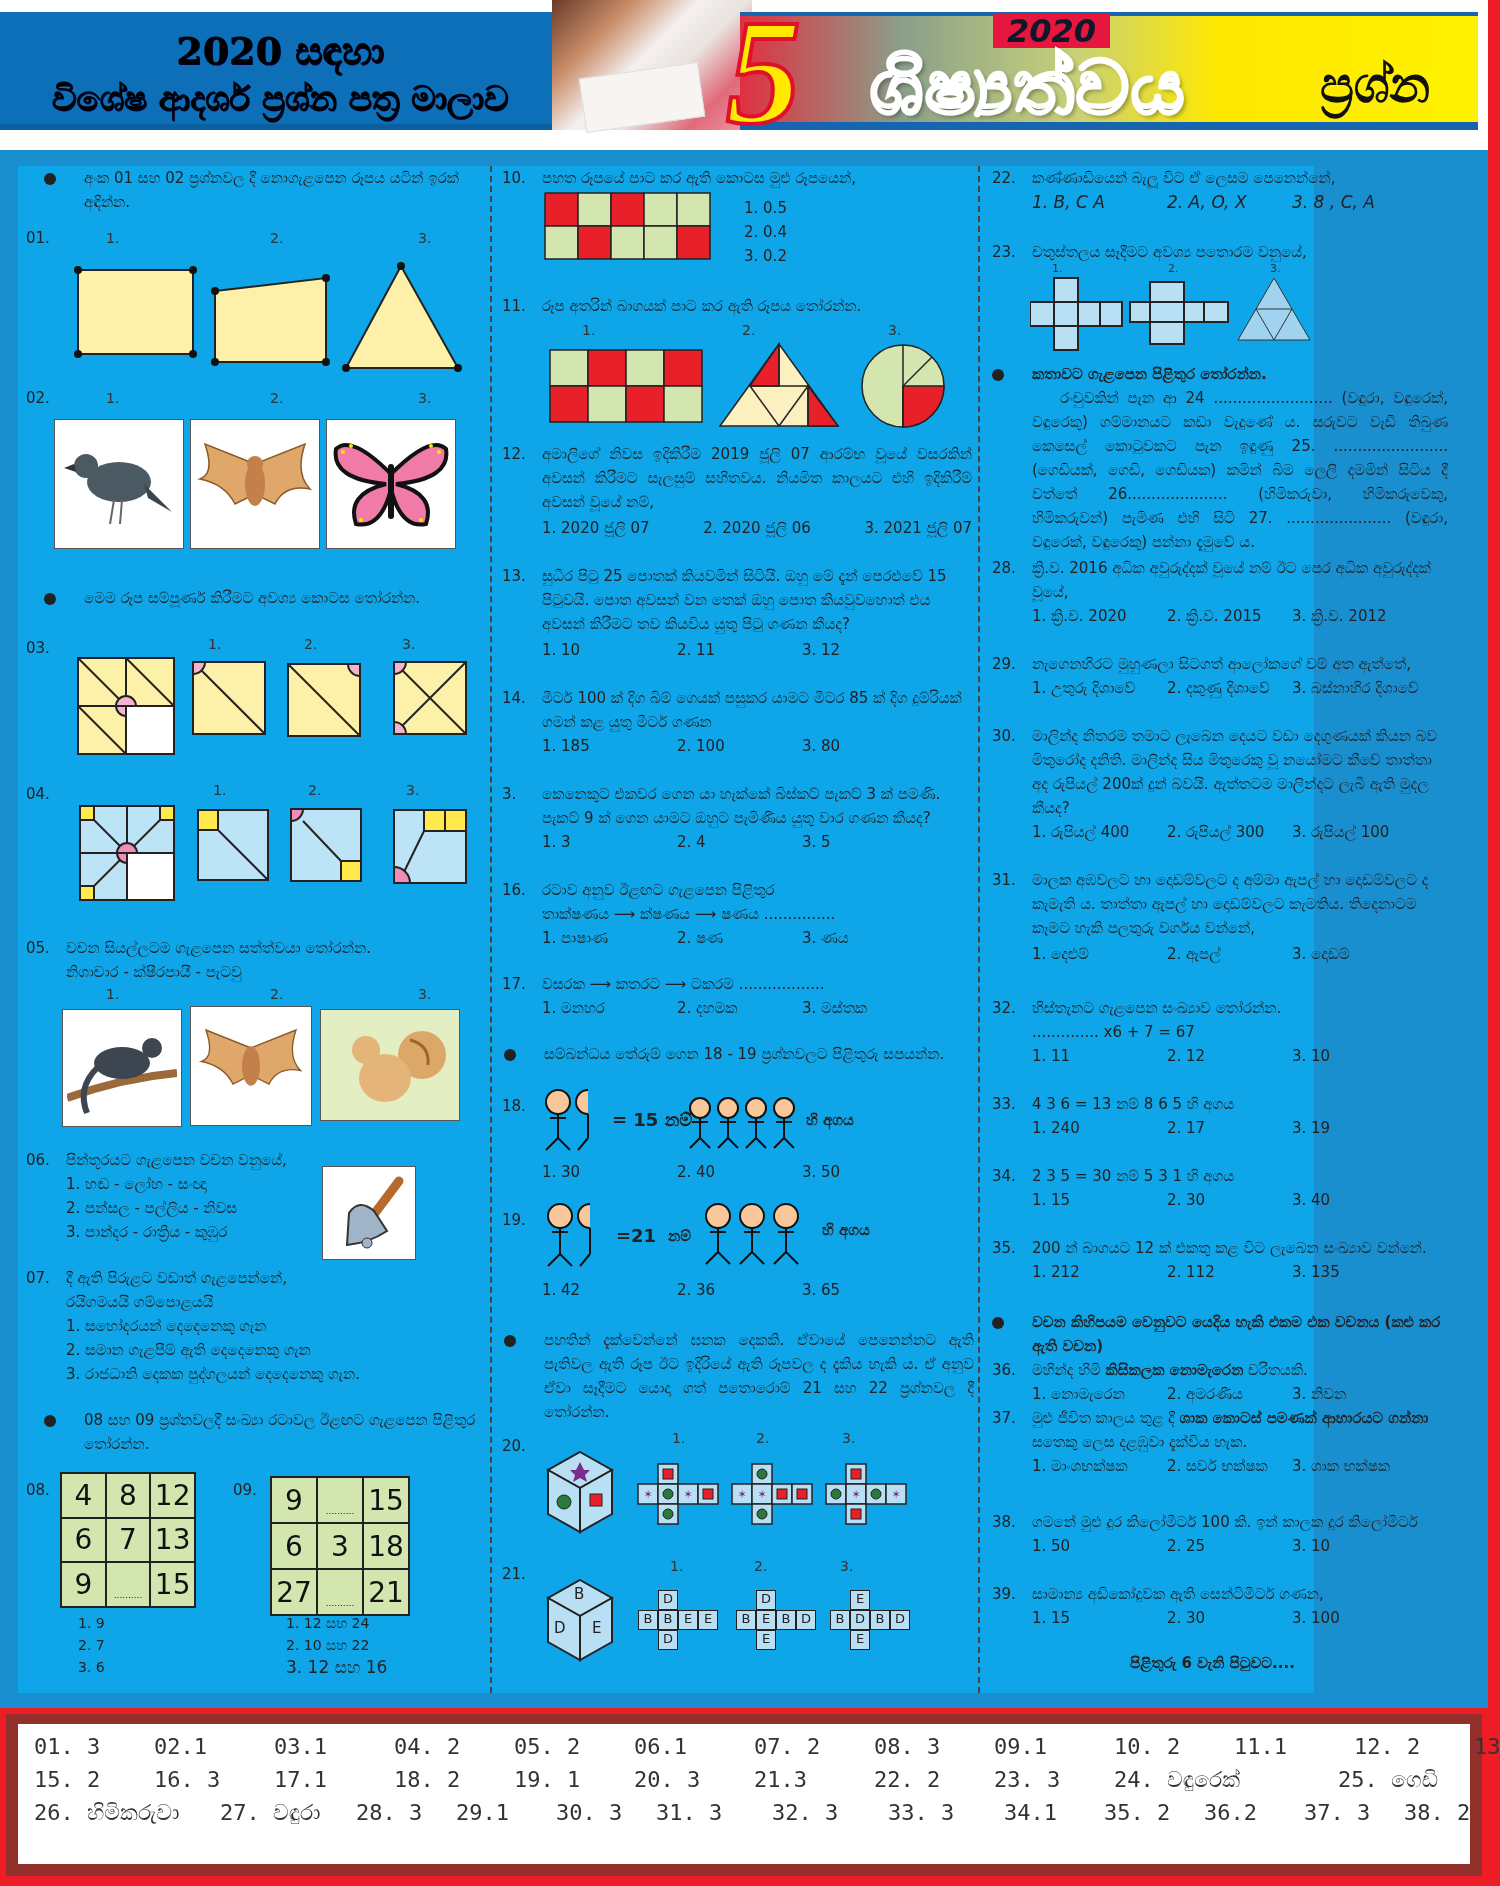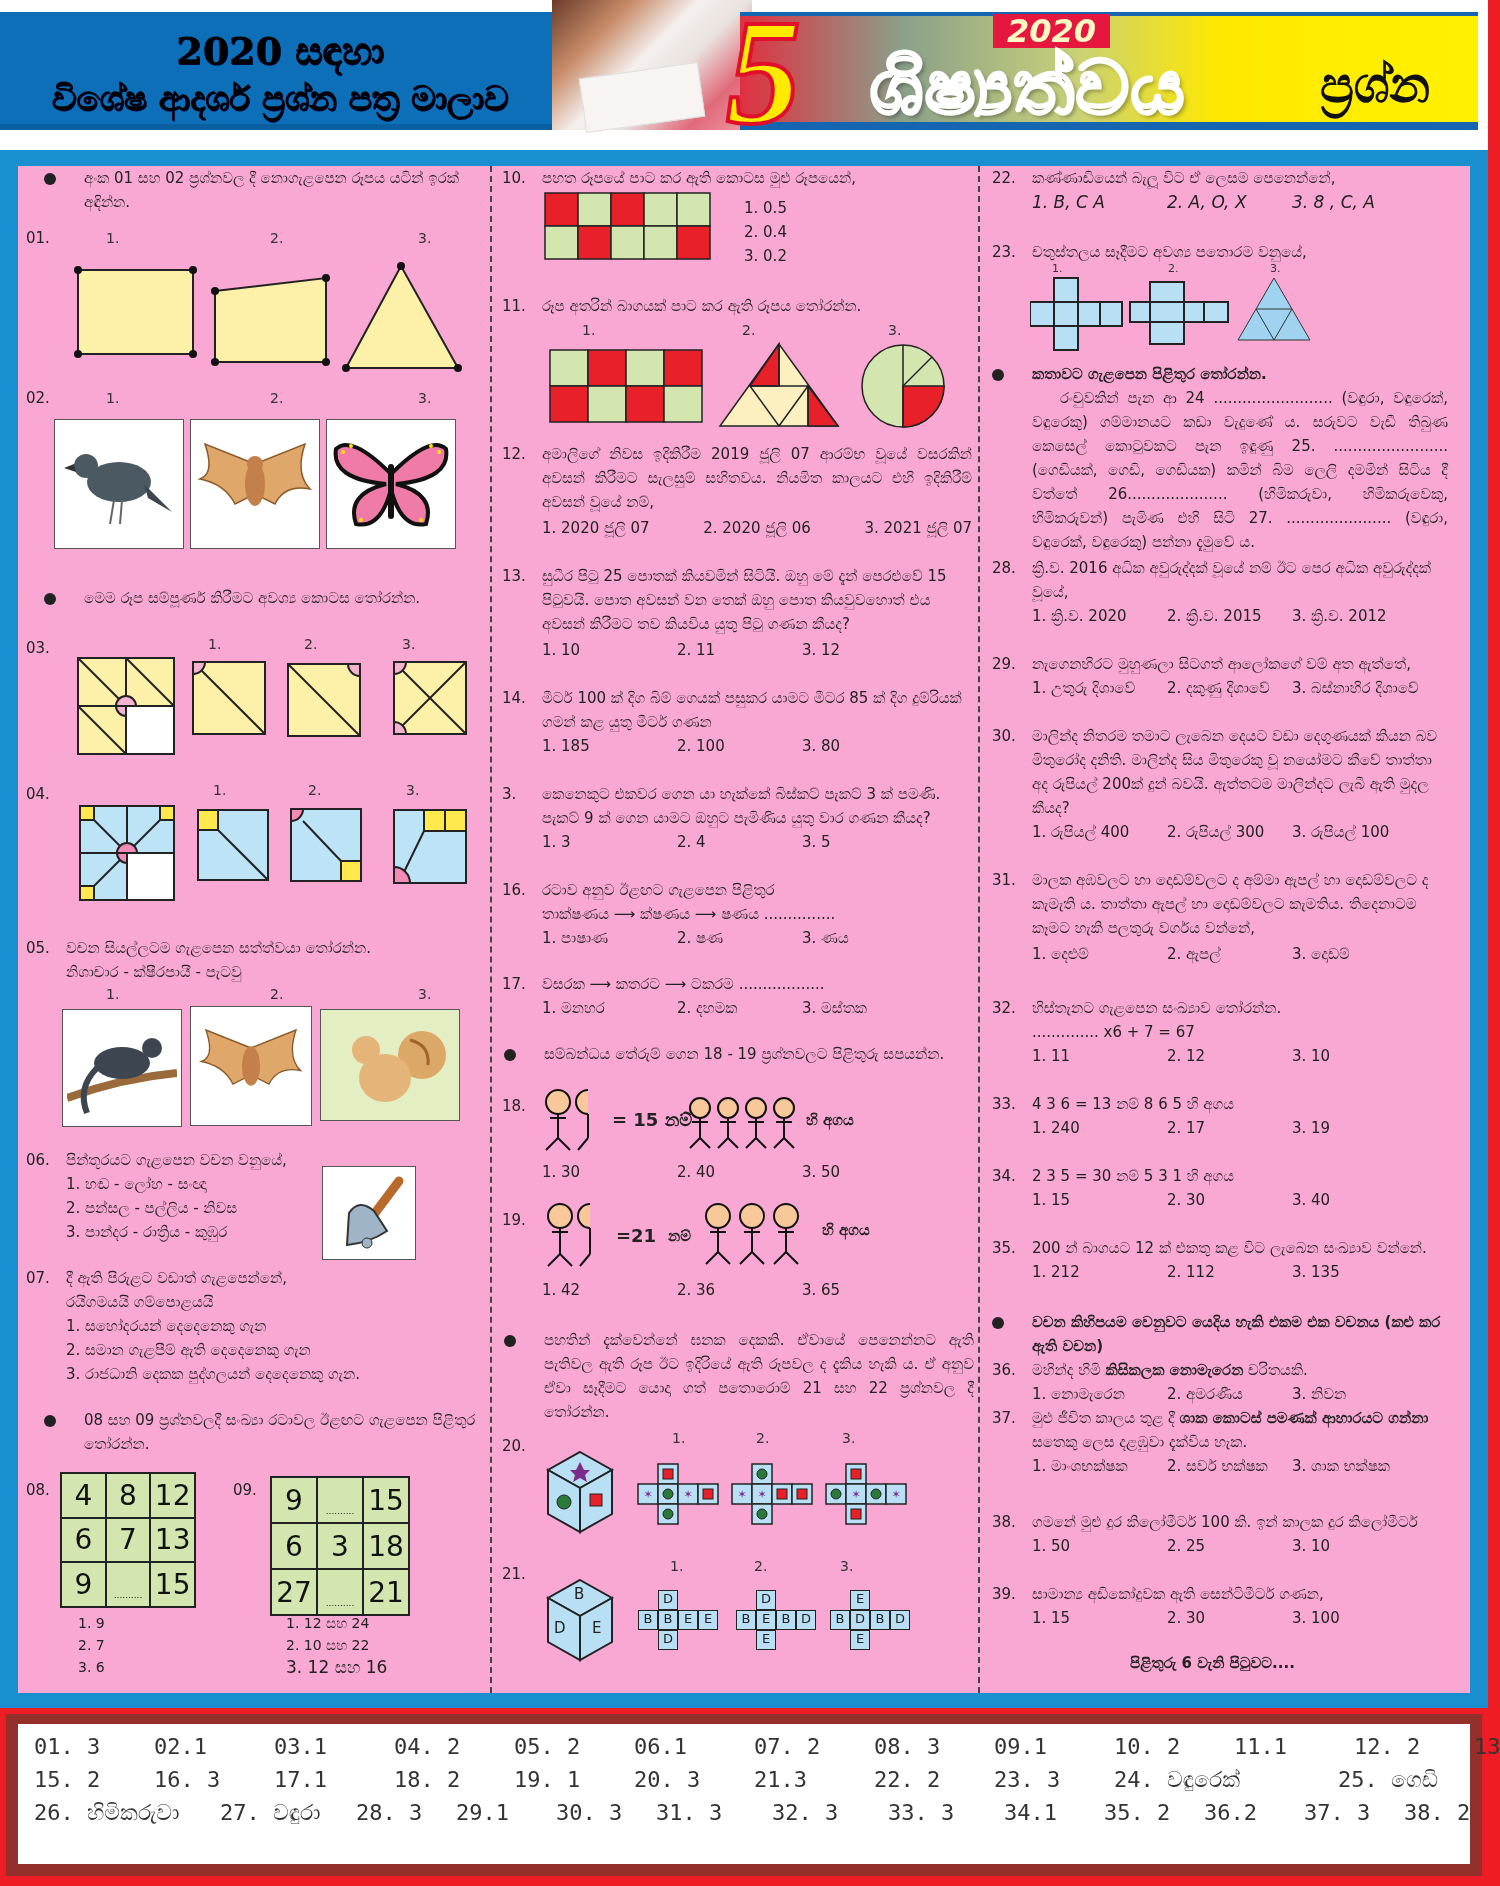--- a/index.html
+++ b/index.html
@@ -7,26 +7,26 @@
 .redbar{position:absolute;right:0;top:0;width:12px;height:1886px;background:#ee1c24}
 
 .hdr{position:absolute;left:0;top:12px;width:1478px;height:118px}
 .hdr-blue{position:absolute;left:0;top:0;width:560px;height:118px;background:#0d6fb8;color:#000000;text-align:center;border-bottom:6px solid #0a5fa0}
 .hdr-blue .l1{font-family:"DejaVu Serif",serif;font-weight:bold;font-size:38px;margin-top:16px;text-shadow:1px 1px 0 #003}
 .hdr-blue .l2{font-weight:bold;font-size:34px;margin-top:4px;text-shadow:1px 1px 0 #003}
 .hdr-photo{position:absolute;left:552px;top:-12px;width:200px;height:130px;background:linear-gradient(135deg,#6a3b2a 0%,#c98d6a 25%,#f4f0ee 45%,#e9e2de 60%,#e06a7a 80%,#f09aa5 100%)}
 .hdr-photo .paper{position:absolute;left:30px;top:70px;width:120px;height:55px;background:#f7f4f2;transform:rotate(-8deg);border:1px solid #ddd}
 .hdr-grad{position:absolute;left:740px;top:0;width:738px;height:118px;background:linear-gradient(90deg,#e03040 0%,#8aa08a 22%,#c7d07a 45%,#ffe800 65%,#fff200 100%);border-top:4px solid #1565b0;border-bottom:8px solid #1565b0}
 .five{position:absolute;left:726px;top:-10px;font-family:"Liberation Serif",serif;font-style:italic;font-weight:bold;font-size:150px;line-height:140px;color:#ffea00;-webkit-text-stroke:4px #e0102a}
-.yr{position:absolute;left:993px;top:2px;background:#e5173f;color:#fef9c3;font-weight:bold;font-style:italic;font-size:32px;line-height:34px;padding:0 14px}
+.yr{position:absolute;left:993px;top:2px;background:#e5173f;color:#0f172a;font-weight:bold;font-style:italic;font-size:32px;line-height:34px;padding:0 14px}
 .title5{position:absolute;left:870px;top:32px;font-size:74px;font-weight:bold;color:transparent;-webkit-text-stroke:3px #fff;letter-spacing:2px;text-shadow:3px 3px 4px rgba(0,0,0,.35)}
 .prashna{position:absolute;left:1320px;top:44px;font-size:50px;font-weight:900;color:#111}
 
 .frame{position:absolute;left:0;top:150px;width:1488px;height:1560px;background:#1a8fd0}
-.inner{position:absolute;left:18px;top:16px;width:1452px;height:1527px;background:#f9a8d4}
+.inner{position:absolute;left:18px;top:16px;width:1296px;height:1527px;background:#0ea5e9}
 .col{position:absolute;top:0;height:1527px}
 .c1{left:0;width:472px}
 .c2{left:472px;width:490px;border-left:2px dashed #444;border-right:2px dashed #444}
 .c3{left:962px;width:490px}
 .q{position:absolute;font-size:15px;line-height:24px;color:#222}
 .qn{position:absolute;left:0;top:0;width:40px}
 .qt{position:absolute;left:40px;right:0}
 .bullet{position:absolute;font-size:15px;line-height:24px}
 .bullet .dot{position:absolute;left:0;top:7px;width:12px;height:12px;border-radius:50%;background:#222}
 .bullet .bt{position:absolute;left:40px;right:0}

